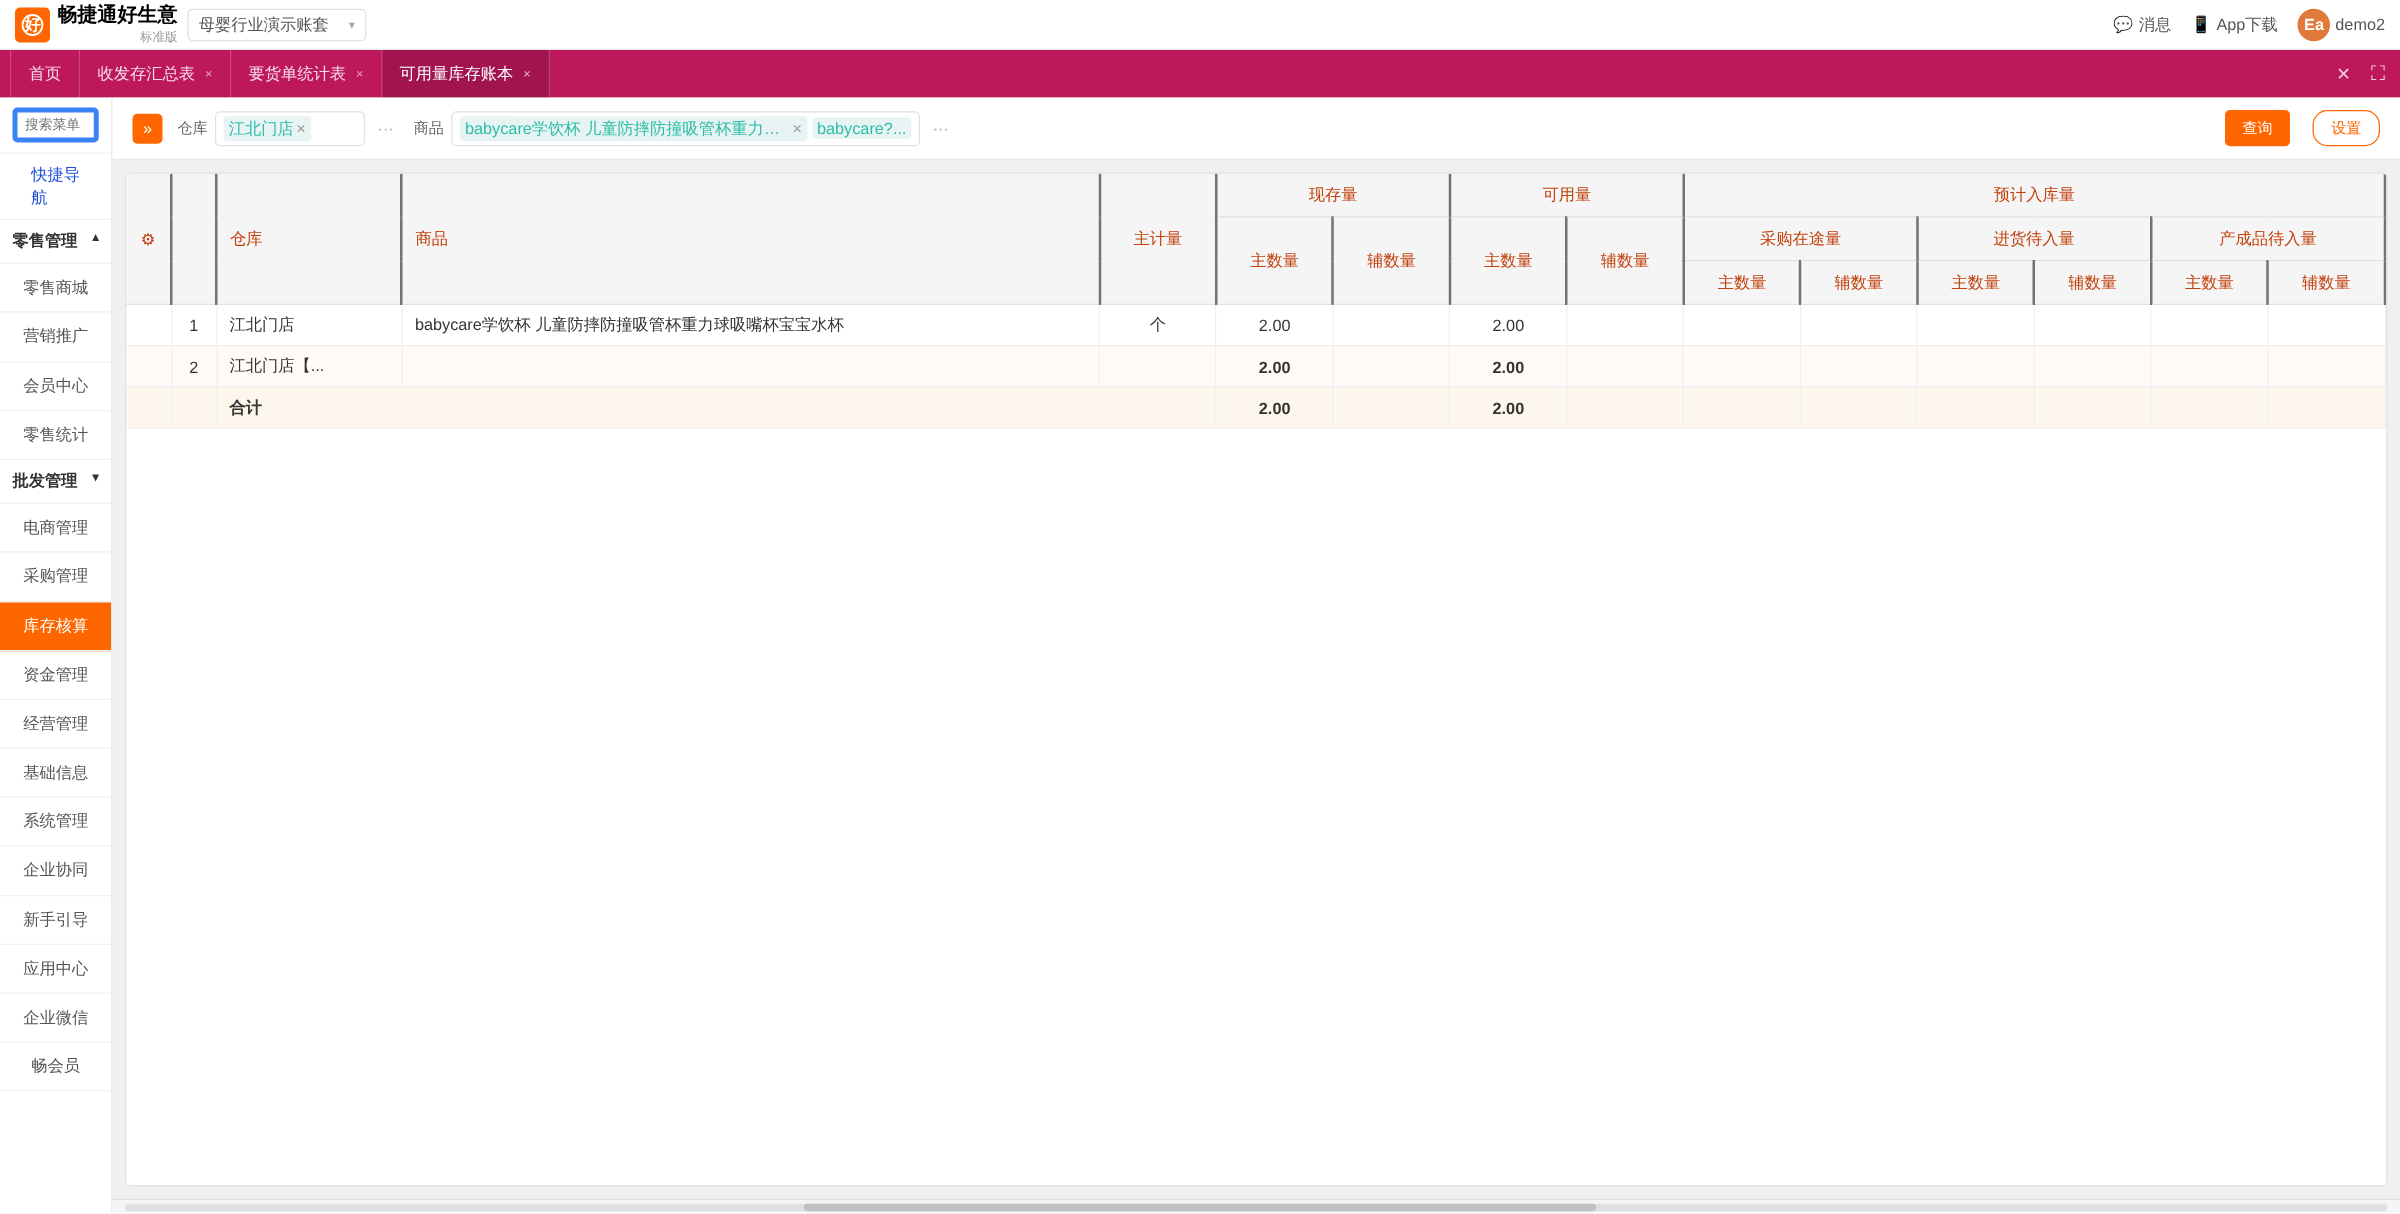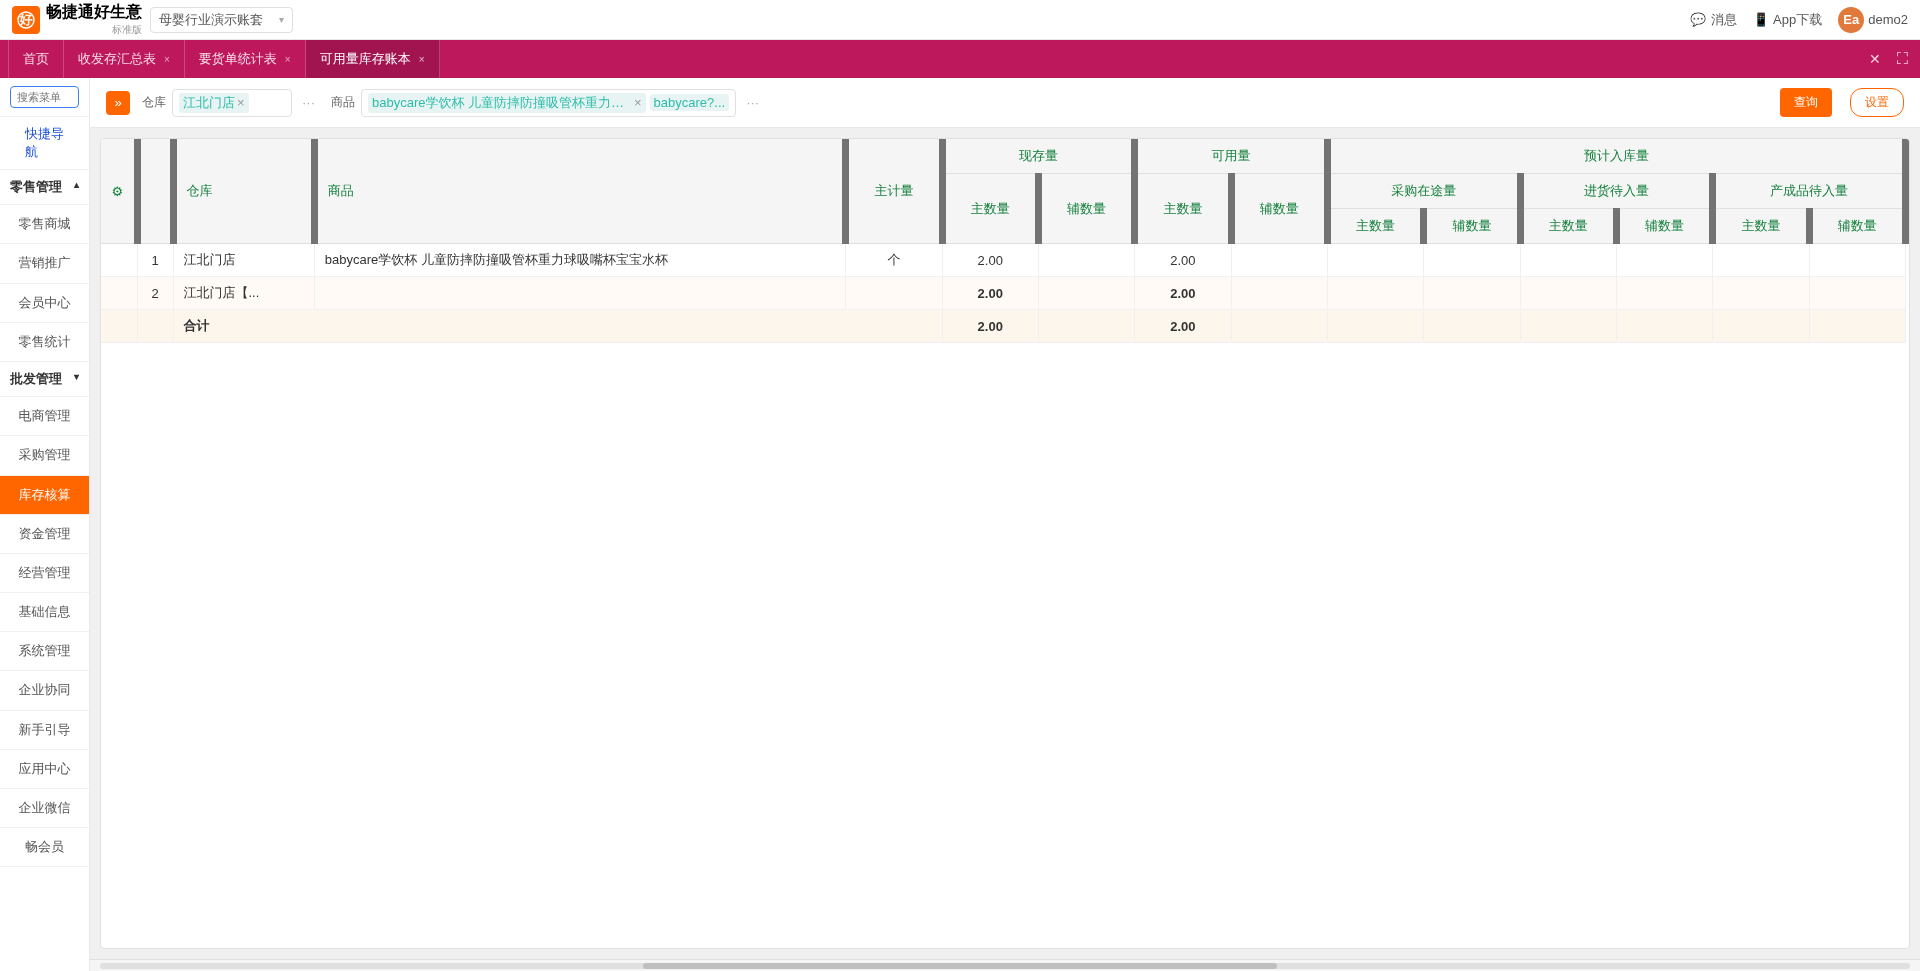--- a/index.html
+++ b/index.html
@@ -75,21 +75,21 @@
       line-height: 1.4;
     }
     .sidebar-item.active { background: #ff6600; color: #fff; }
     .sidebar-item.section-header {
       display: flex; flex-direction: row; justify-content: space-between;
       align-items: flex-start; padding: 8px 10px;
       color: #333; font-weight: bold; cursor: pointer;
     }
     .sidebar-search { padding: 8px 10px; border-bottom: 1px solid #f0f0f0; }
     .sidebar-search input {
-      width: 100%; border: 1px solid #3b82f6; border-radius: 4px;
+      width: 100%; border: 4px solid #3b82f6; border-radius: 4px;
       padding: 4px 6px; font-size: 11px; color: #666; outline: none;
     }
     .sidebar-nav-item { padding: 8px 25px; border-bottom: 1px solid #f0f0f0; cursor: pointer; color: #1d4ed8; font-size: 12px; }
 
     
     .content-area {
       flex: 1;
       overflow: auto;
       display: flex;
       flex-direction: column;
@@ -163,25 +163,25 @@
       border: 1px solid #e0e0e0;
       border-radius: 4px;
     }
     table {
       width: 100%;
       border-collapse: collapse;
       font-size: 12px;
     }
     th {
       background: #f5f5f5;
-      color: #15803d;
+      color: #c2410c;
       font-weight: normal;
       padding: 8px 10px;
       border-bottom: 1px solid #e0e0e0;
-      border-right: 7px solid #737373;
+      border-right: 2px solid #737373;
       text-align: center;
       white-space: nowrap;
     }
     th.left { text-align: left; }
     td {
       padding: 7px 10px;
       border-bottom: 1px solid #f0f0f0;
       border-right: 1px solid #f0f0f0;
       color: #333;
       text-align: center;

